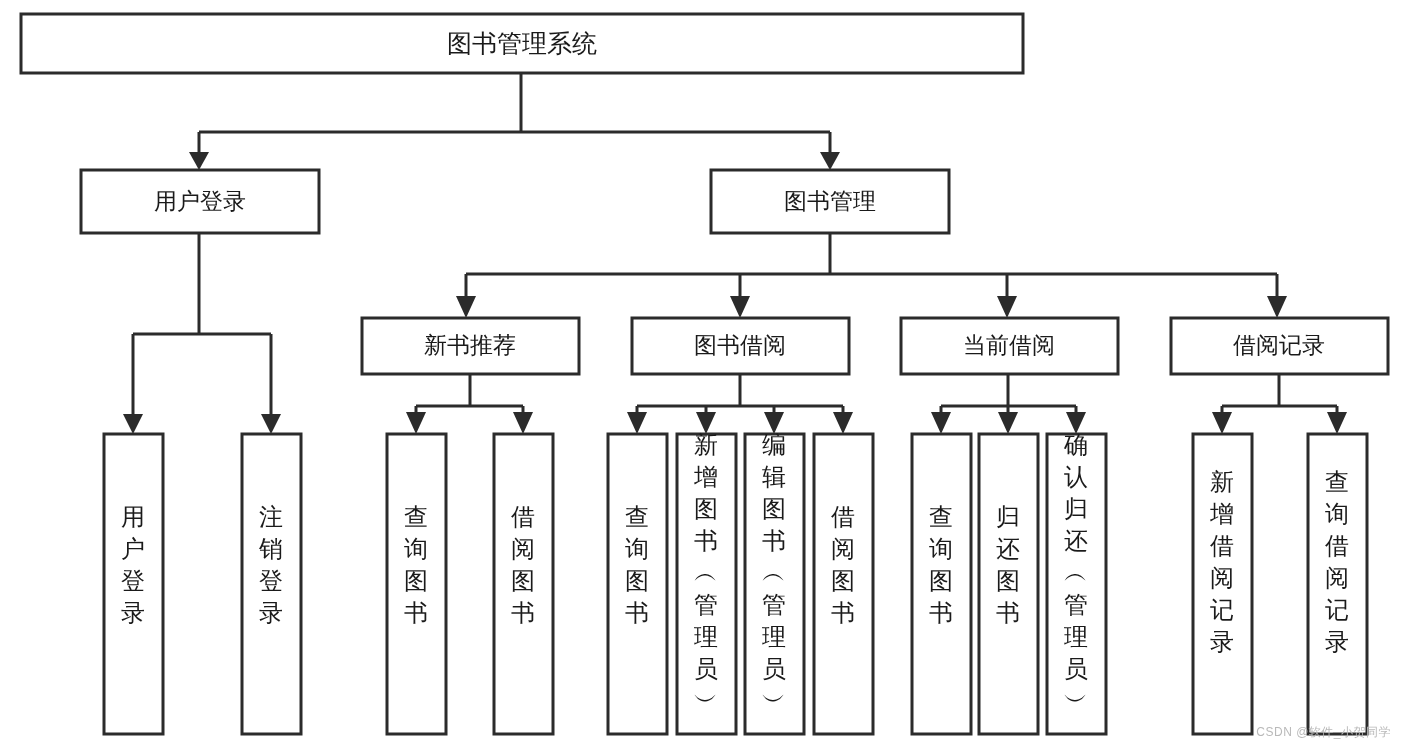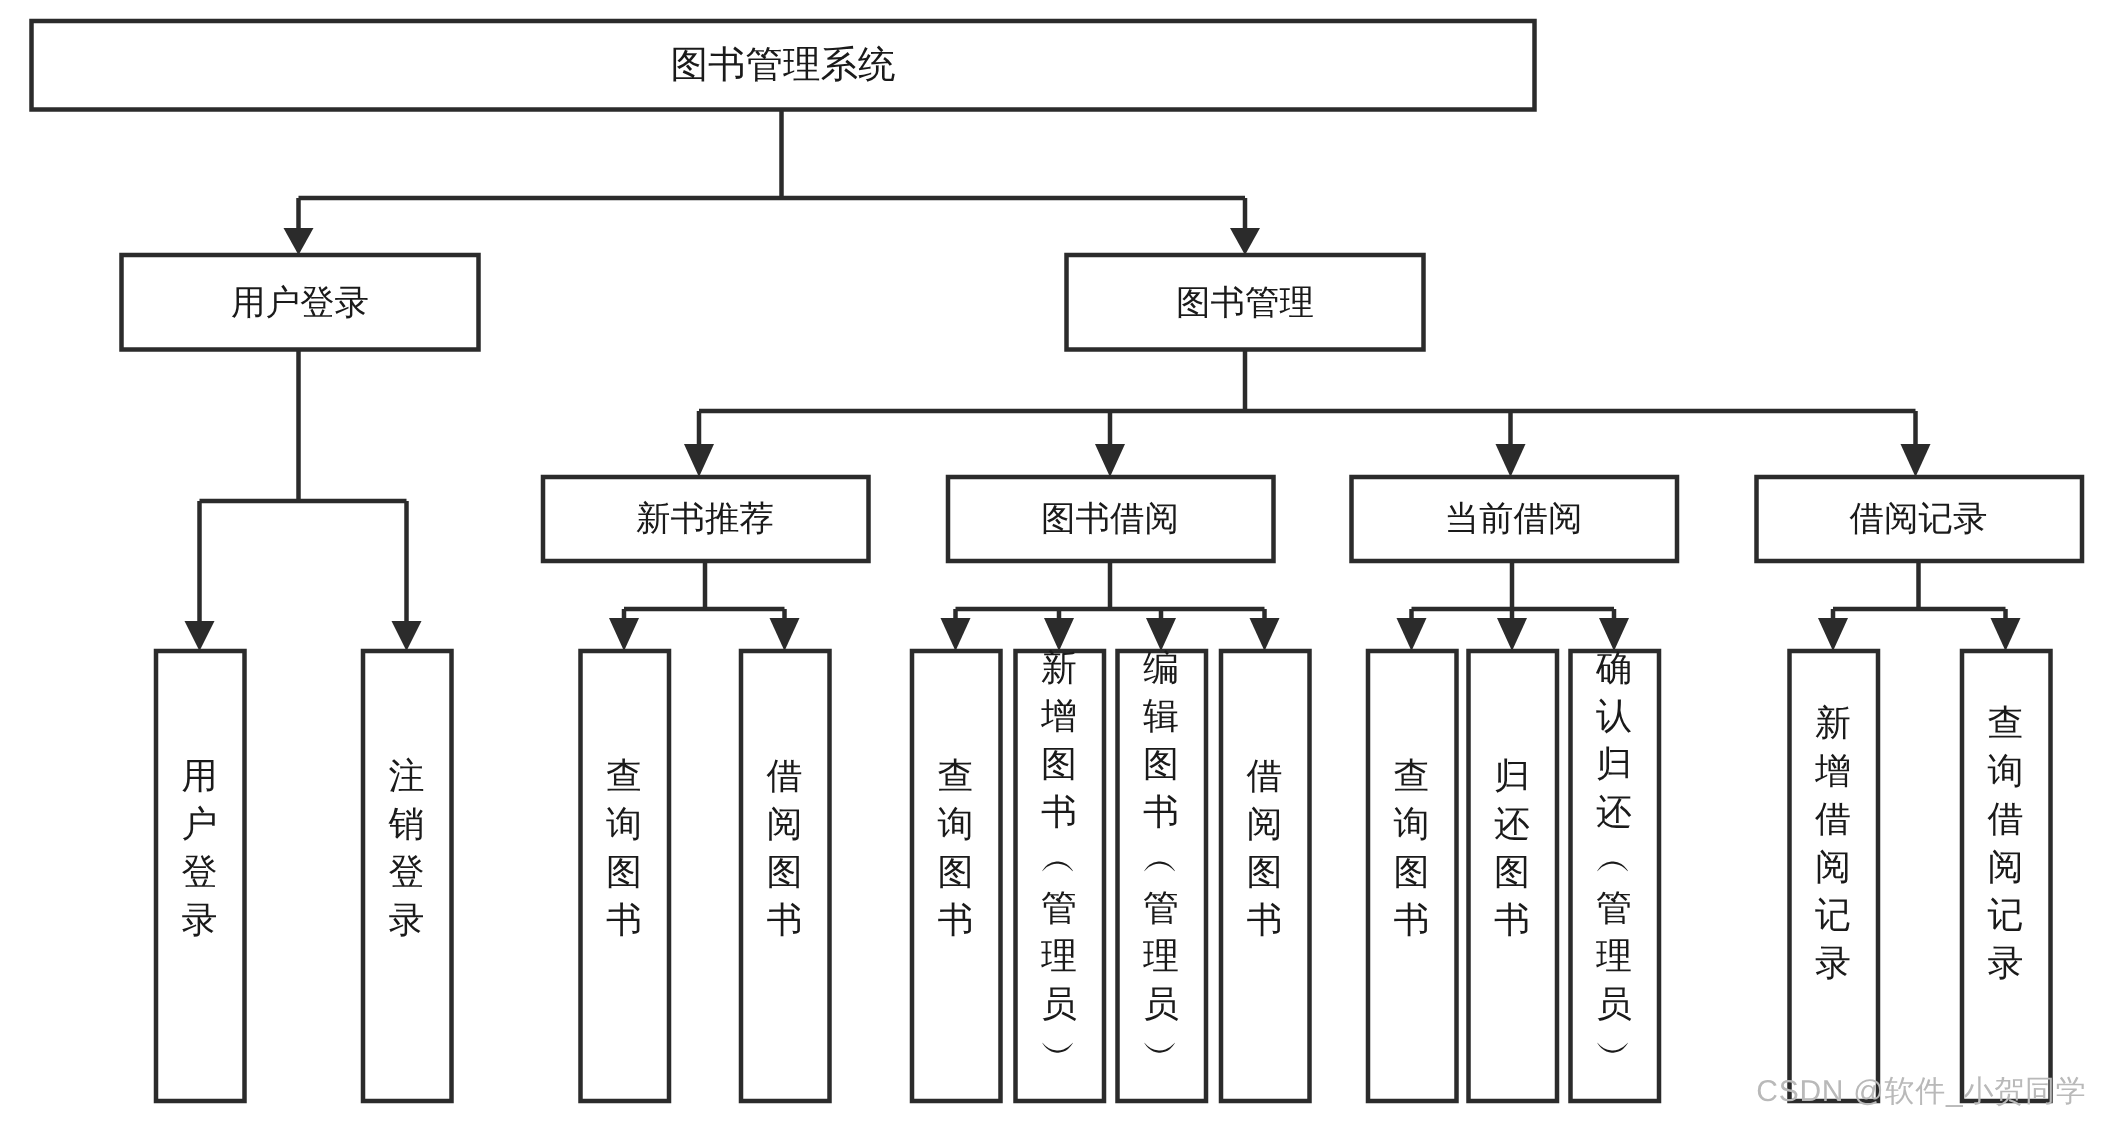--- a/index.html
+++ b/index.html
@@ -47,21 +47,21 @@
   }
   .arrow-head {
     fill: #2b2b2b;
     stroke: none;
   }
   .watermark {
     position: absolute;
     right: 14px;
     bottom: 6px;
     font-family: "Liberation Sans", "DejaVu Sans", sans-serif;
-    font-size: 20px;
+    font-size: 12px;
     color: #b9b9b9;
     white-space: nowrap;
     letter-spacing: 0.5px;
   }
 </style>
 </head>
 <body>
 
 <svg id="diagram" viewBox="0 0 1405 747" xmlns="http://www.w3.org/2000/svg">
 

